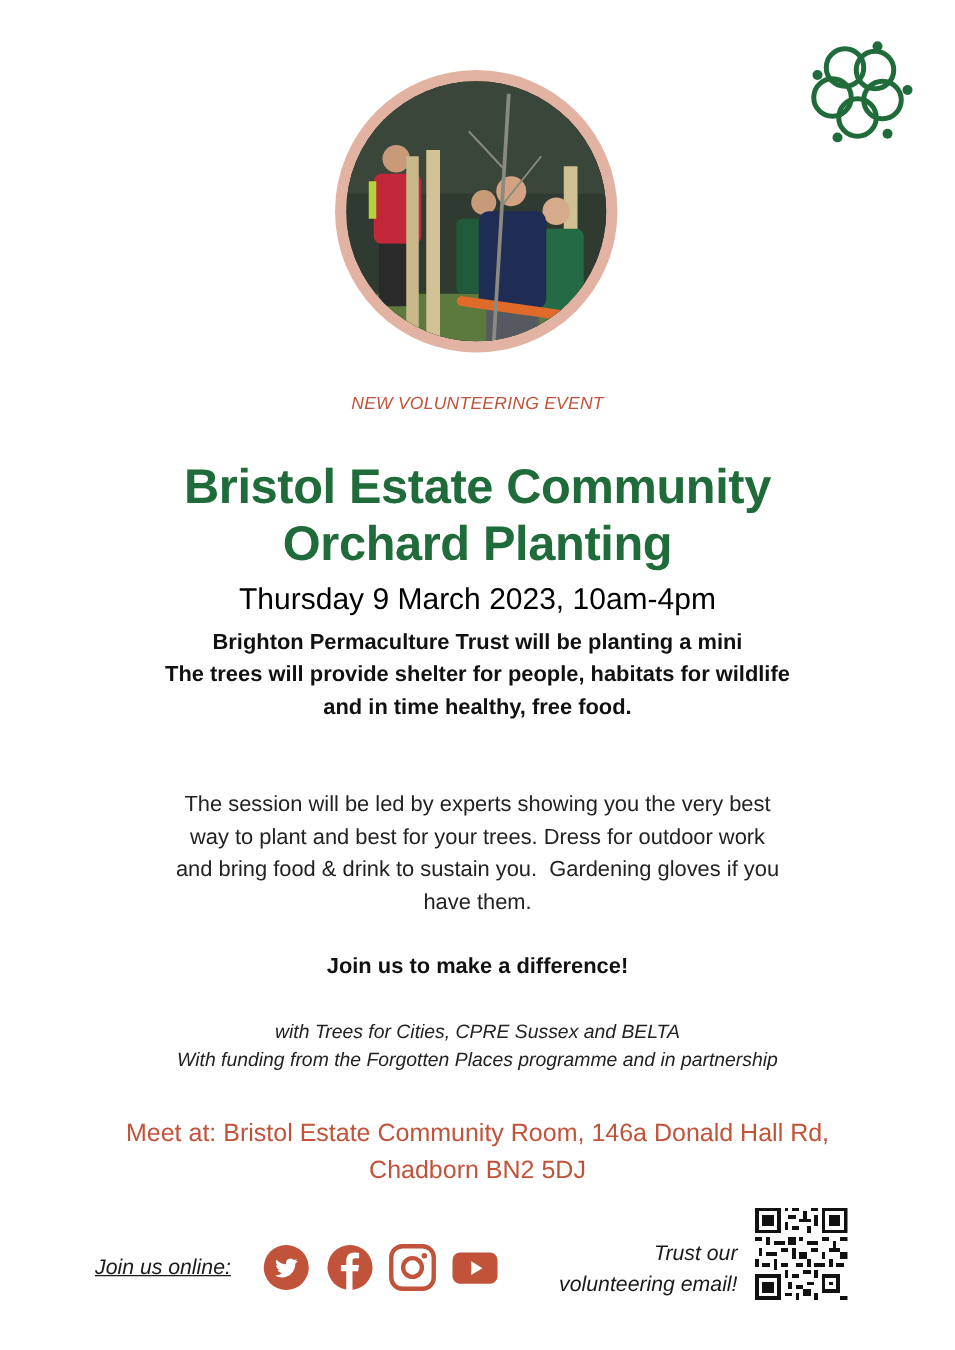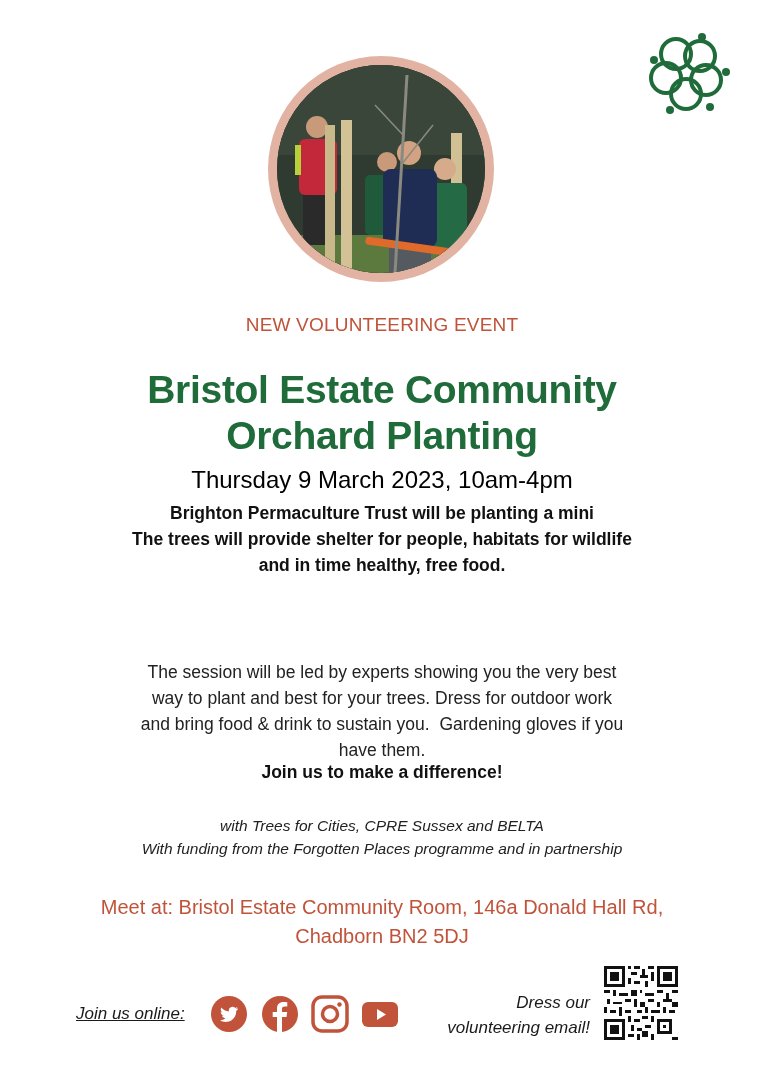--- a/index.html
+++ b/index.html
@@ -16,25 +16,25 @@
   
   #photo-ring {
     left: 268px; top: 56px; width: 226px; height: 226px; border-radius: 50%;
     background: #e2b3a3; 
   }
   #photo {
     position: absolute; left: 9px; top: 9px; width: 208px; height: 208px; border-radius: 50%;
     overflow: hidden; background: #3c4a3c;
   }
 
-  #kicker { top: 314px; font-size: 19px; color: #c0533a; letter-spacing: 0.2px; }
+  #kicker { top: 314px; font-size: 14px; font-style: italic; color: #c0533a; letter-spacing: 0.2px; }
   #title { top: 350px; font-size: 39px; font-weight: bold; color: #1f6b3a; line-height: 46px; letter-spacing: -0.3px; margin-top: 17px; }
   #date { top: 466px; font-size: 24px; color: #000000; }
   #intro { top: 500px; left: 110px; width: 544px; font-size: 17.5px; font-weight: bold; line-height: 26px; text-align: center; color: #111; }
-  #session { top: 659px; left: 110px; width: 544px; font-size: 17.5px; line-height: 26px; text-align: center; color: #222; }
+  #session { top: 630px; left: 110px; width: 544px; font-size: 17.5px; line-height: 26px; text-align: center; color: #222; }
   #cta { top: 762px; font-size: 17.5px; font-weight: bold; color: #111; }
   #funding { top: 814px; left: 100px; width: 564px; font-size: 15.5px; font-style: italic; line-height: 23px; text-align: center; color: #222; }
   #meet { top: 893px; left: 80px; width: 604px; font-size: 20px; line-height: 29px; text-align: center; color: #c0533a; }
 
   #join-online { left: 76px; top: 1004px; font-size: 17px; font-style: italic; color: #1a1a1a; text-decoration: underline; }
   .social { top: 995px; width: 38px; height: 38px; }
   #join-email { left: 420px; top: 990px; width: 170px; text-align: right; font-size: 17px; font-style: italic; line-height: 25px; color: #1a1a1a; }
   #qr { left: 604px; top: 966px; width: 74px; height: 74px; }
 </style>
 </head>
@@ -147,21 +147,21 @@
   </svg>
 </a>
 <a class="abs social" style="left:361px;">
   <svg width="38" height="38" viewBox="0 0 38 38">
     <rect x="1" y="7" width="36" height="25" rx="6" fill="#c0533a"></rect>
     <path d="M16 14v11l9-5.5z" fill="#fff"></path>
   </svg>
 </a>
 
 <div id="join-email" class="abs">
-  <div>Dress our</div>
+  <div>Trust our</div>
   <div>volunteering email!</div>
 </div>
 
 <a id="qr" class="abs">
   <svg width="74" height="74" viewBox="0 0 25 25" shape-rendering="crispEdges">
     <rect width="25" height="25" fill="#fff"></rect>
     <g fill="#111">
 
       <path d="M0 0h7v7H0zM1 1v5h5V1zM2 2h3v3H2z" fill-rule="evenodd"></path>
       <path d="M18 0h7v7h-7zM19 1v5h5V1zM20 2h3v3h-3z" fill-rule="evenodd"></path>

